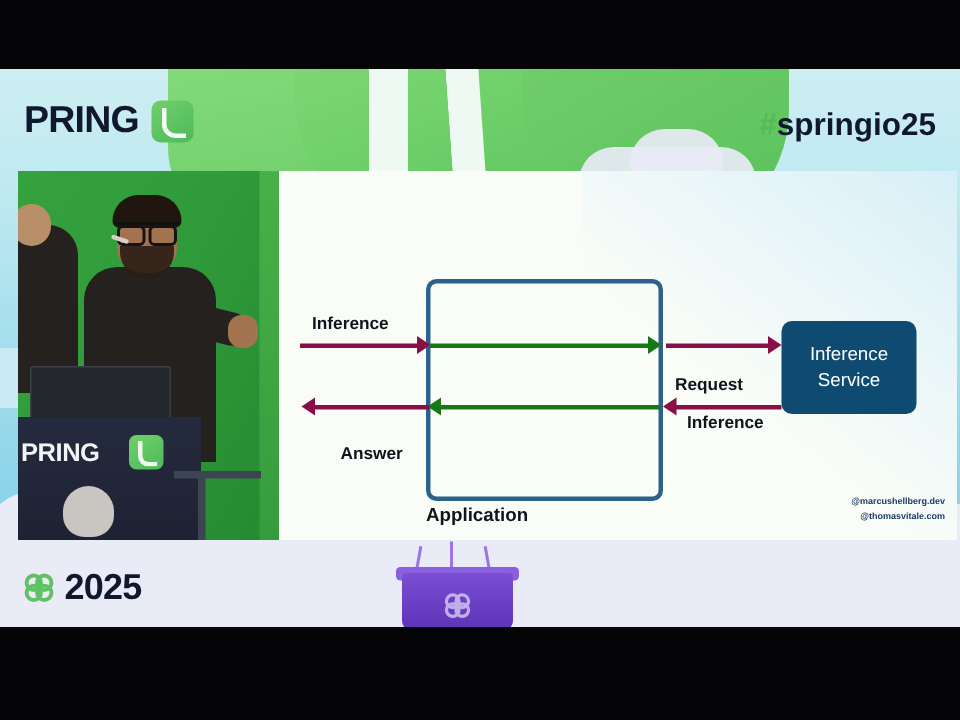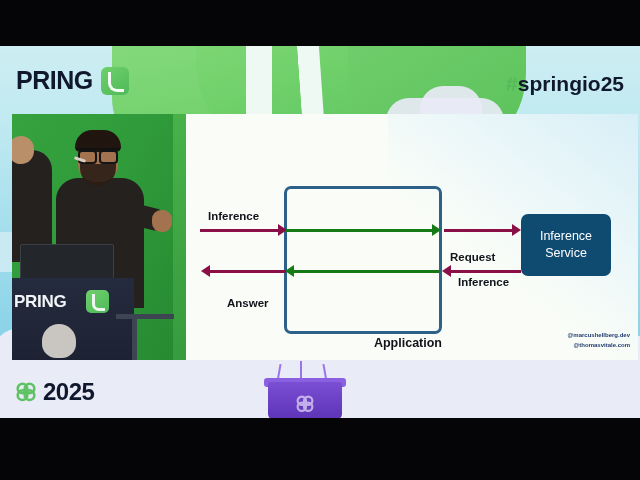--- a/index.html
+++ b/index.html
@@ -152,21 +152,21 @@
     background:linear-gradient(218deg, rgba(213,238,247,.95) 0%, rgba(226,243,250,.6) 34%, rgba(250,253,247,0) 62%);
   }
   .slide-inner { position:absolute; inset:0; }
 
   
   .app-box {
     position:absolute; left:98px; top:72px; width:158px; height:148px;
     border:3px solid #2d6189; border-radius:7px; background:transparent;
   }
   .app-label {
-    position:absolute; left:98px; top:222px; width:158px; text-align:right;
+    position:absolute; left:98px; top:222px; width:158px; text-align:left;
     font-size:12.5px; font-weight:700; color:#10131a;
   }
 
   
   .inf-box {
     position:absolute; left:335px; top:100px; width:90px; height:62px;
     background:#0f4a70; border-radius:7px;
     display:flex; flex-direction:column; align-items:center; justify-content:center;
     color:#ffffff; font-size:12.5px; font-weight:400; line-height:1.35;
   }

